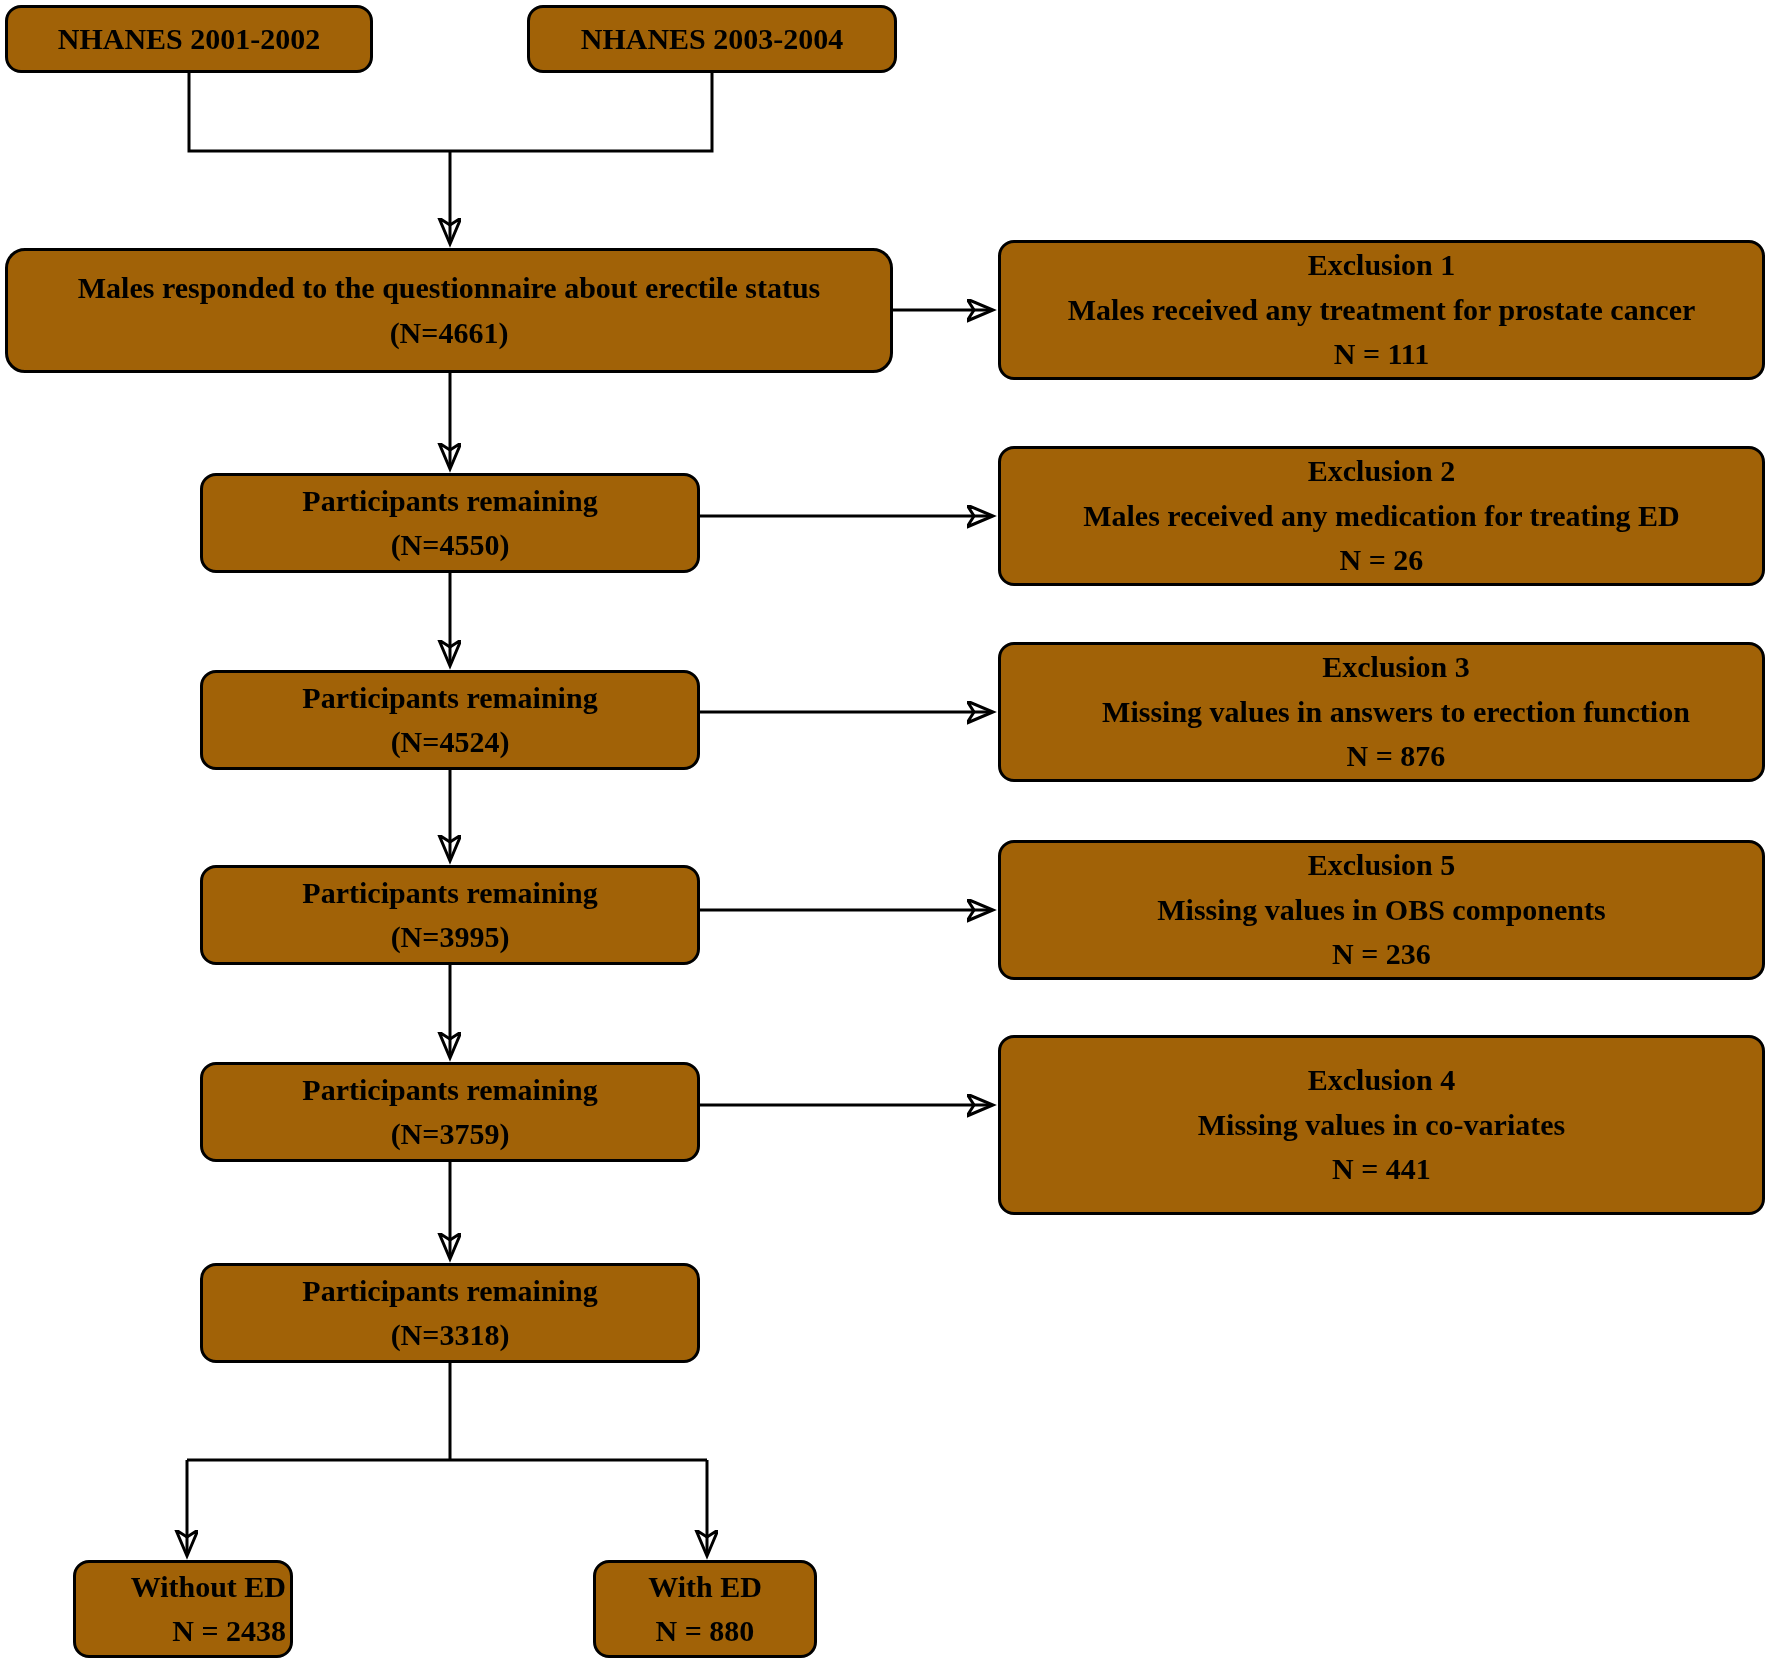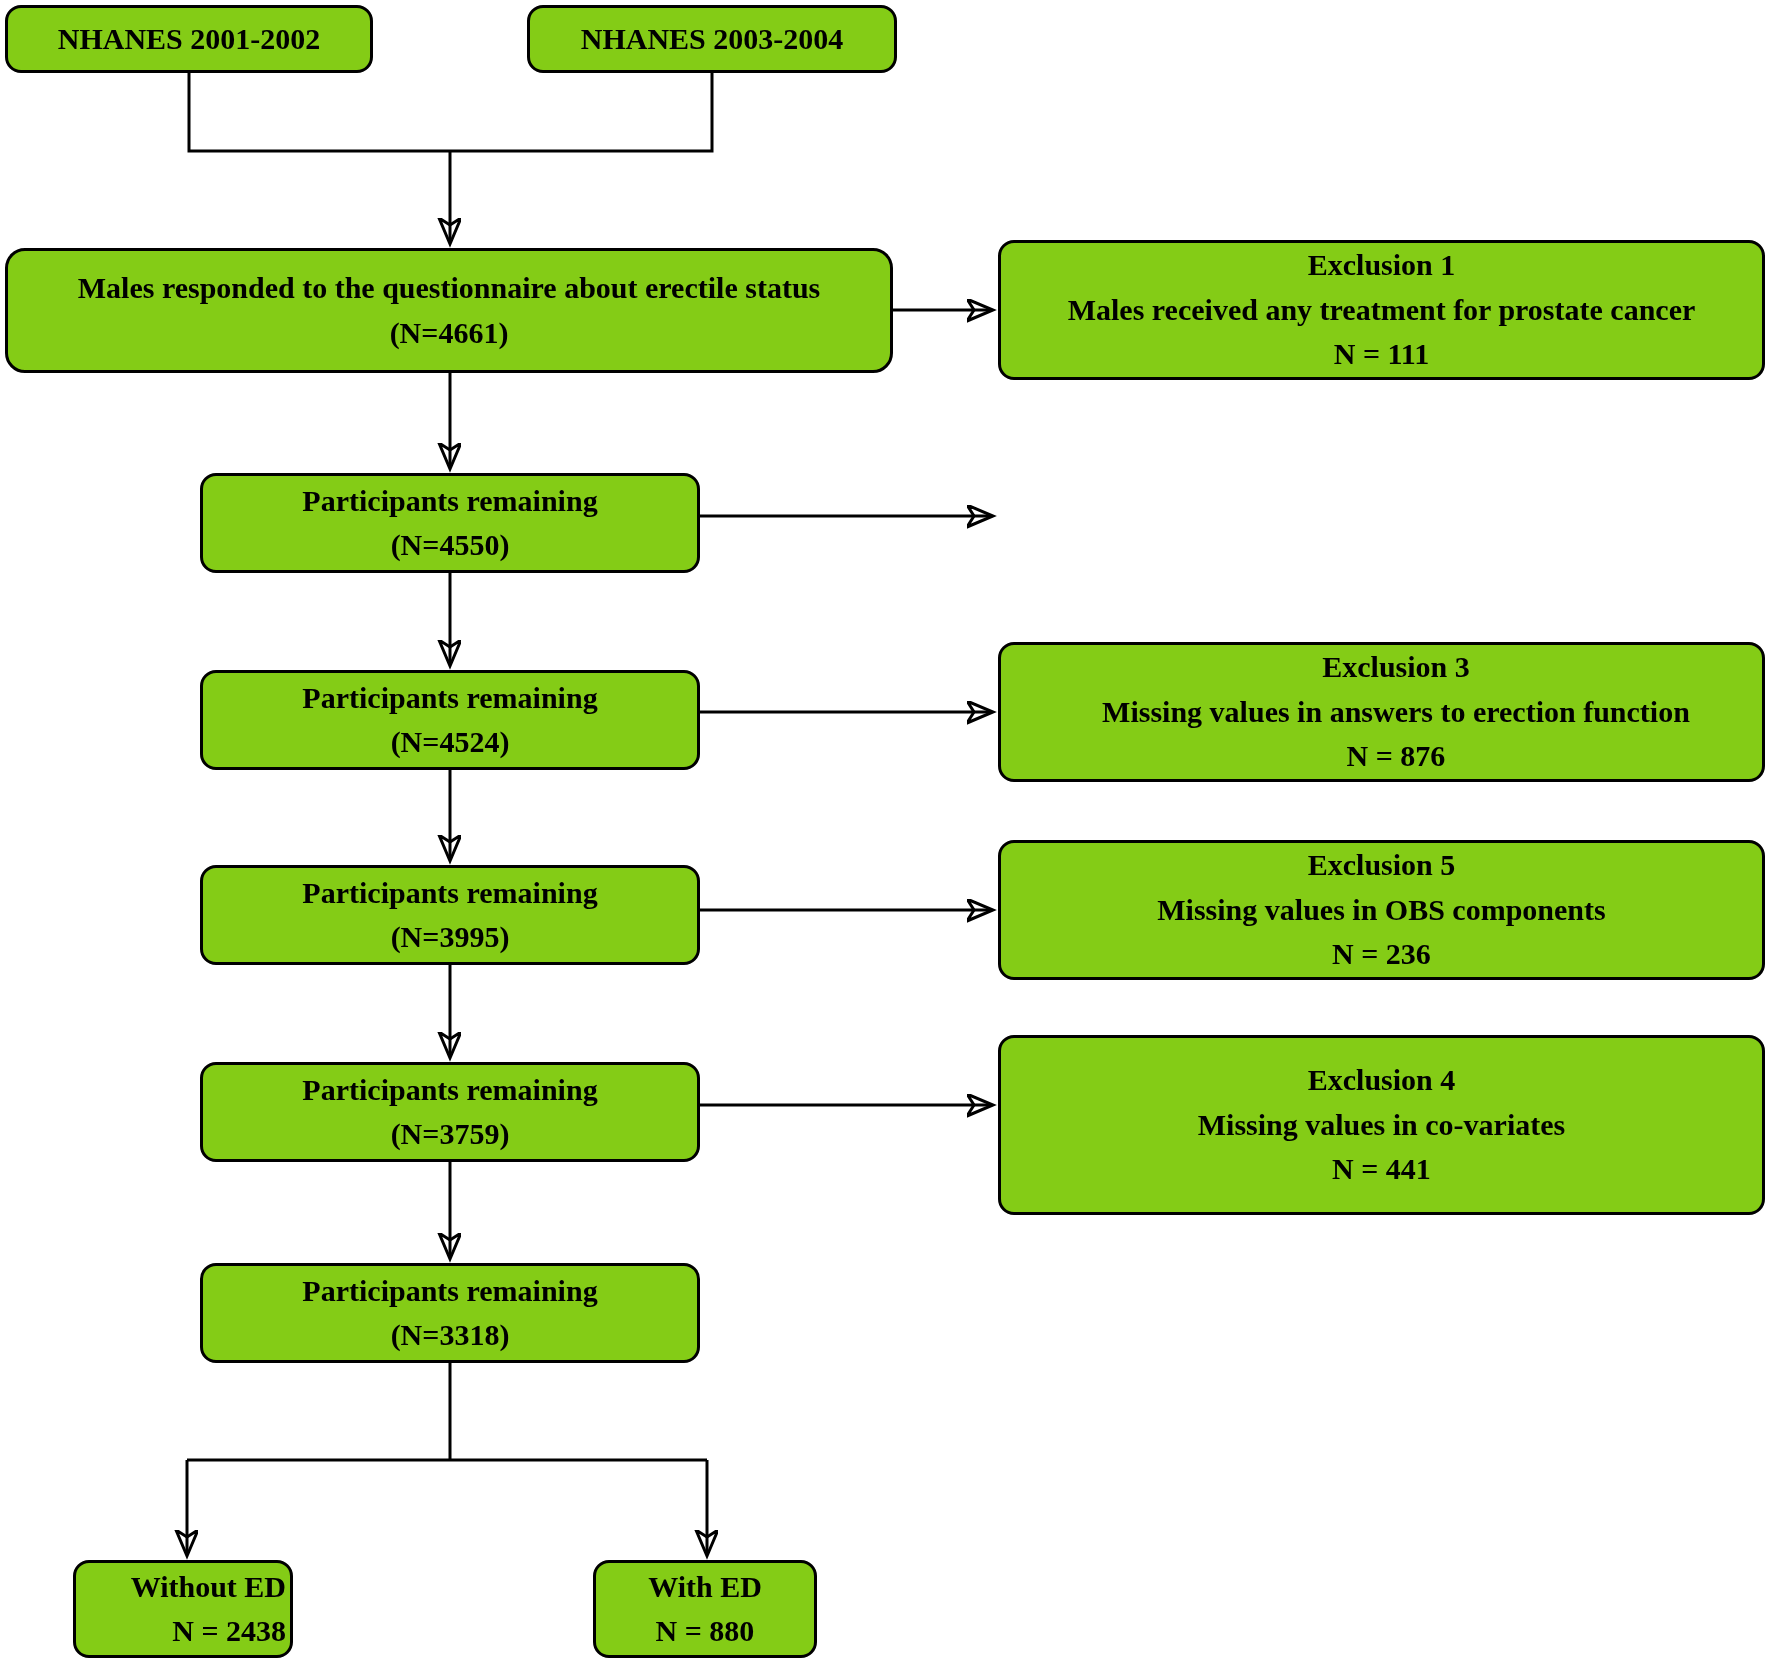--- a/index.html
+++ b/index.html
@@ -26,21 +26,21 @@
   .connectors path, .connectors line {
     stroke: #000000;
     stroke-width: 3;
     fill: none;
   }
   .node {
     position: absolute;
     box-sizing: border-box;
     border: 3.5px solid #000000;
     border-radius: 16px;
-    background: #84cc16;
+    background: #a16207;
     display: flex;
     flex-direction: column;
     align-items: center;
     justify-content: center;
     text-align: center;
     font-size: 30px;
     line-height: 1.48;
     padding: 0 4px;
   }
   
@@ -126,20 +126,25 @@
   <div class="node n-s5">
     <div class="line">Participants remaining</div>
     <div class="line">(N=3318)</div>
   </div>
 
   <div class="node n-e1">
     <div class="line">Exclusion 1</div>
     <div class="line">Males received any treatment for prostate cancer</div>
     <div class="line">N = 111</div>
   </div>
+  <div class="node n-e2">
+    <div class="line">Exclusion 2</div>
+    <div class="line">Males received any medication for treating ED</div>
+    <div class="line">N = 26</div>
+  </div>
   <div class="node n-e3">
     <div class="line">Exclusion 3</div>
     <div class="line">Missing values in answers to erection function</div>
     <div class="line">N = 876</div>
   </div>
   <div class="node n-e4">
     <div class="line">Exclusion 5</div>
     <div class="line">Missing values in OBS components</div>
     <div class="line">N = 236</div>
   </div>

